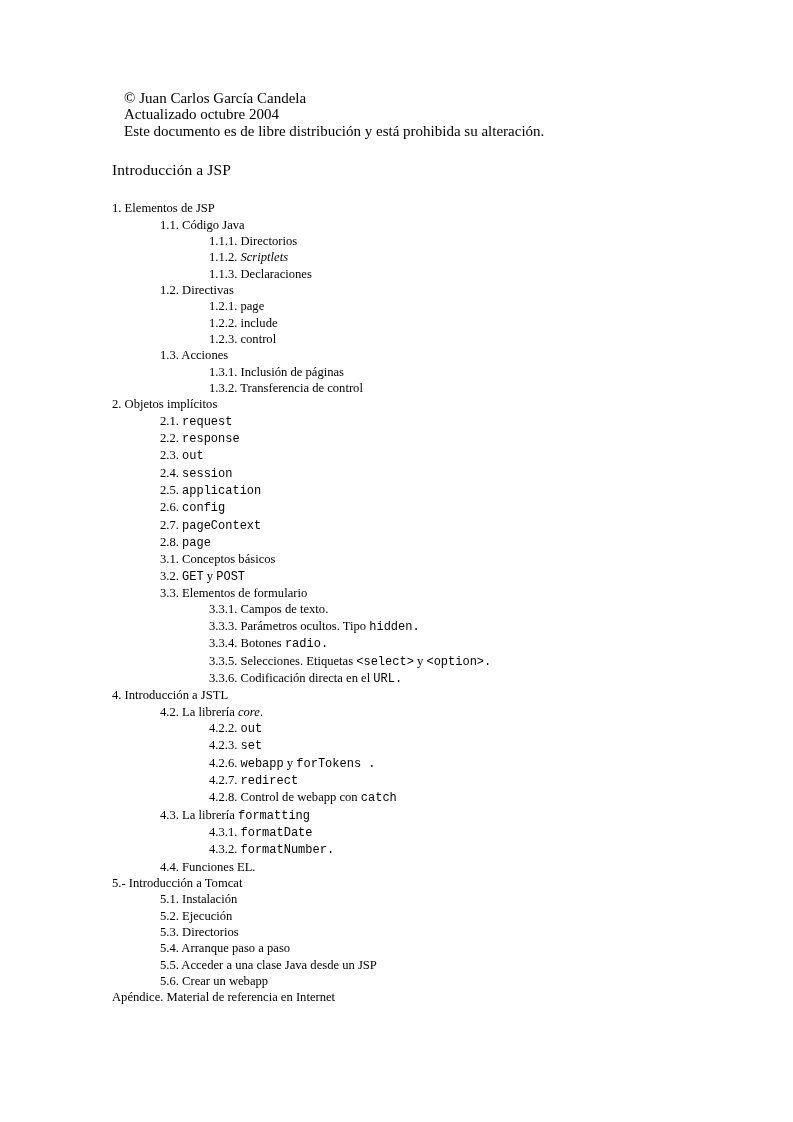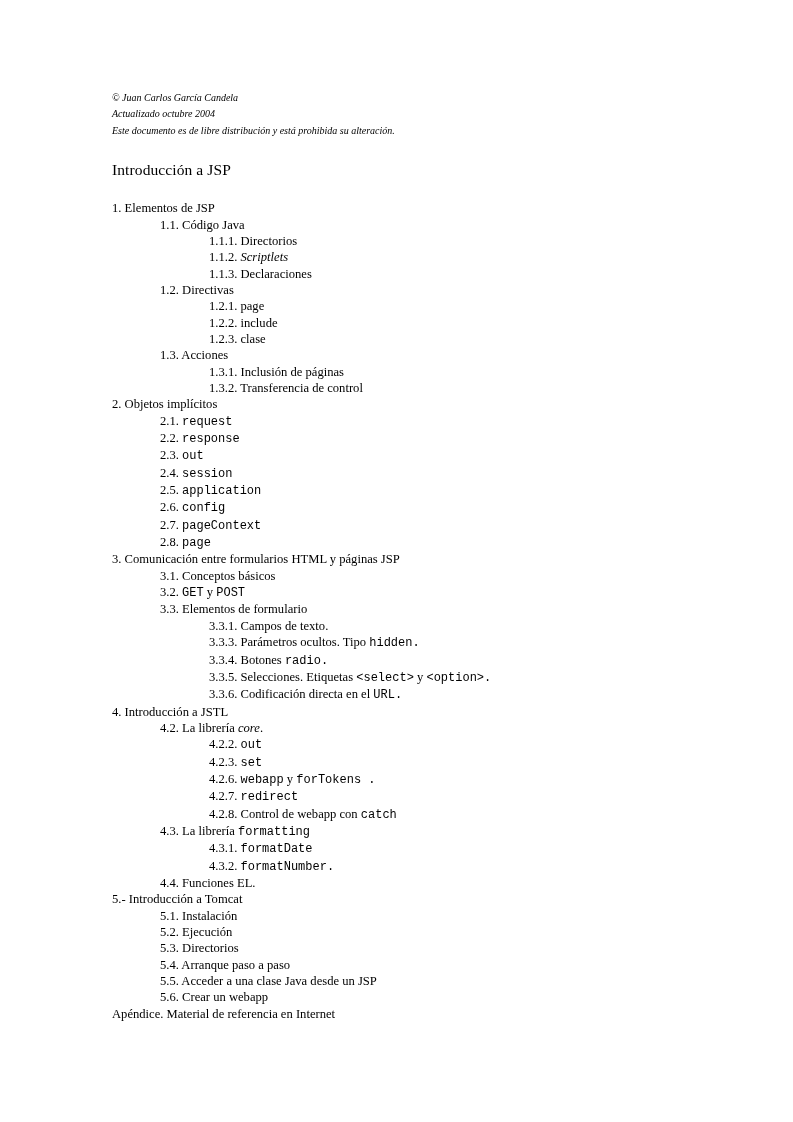--- a/index.html
+++ b/index.html
@@ -25,24 +25,23 @@
   }
   .content {
     position: absolute;
     left: 112px;
     top: 90px;
     width: 580px;
   }
 
   
   .header-block {
-    font-style: italic;
-    font-size: 10px;
+    font-size: 15px;
     line-height: 16.4px;
-    margin: 0 0 0 0;
+    margin: 0 0 0 12px;
   }
   .header-line { white-space: pre-wrap; }
 
   
   .doc-title {
     font-size: 15.5px;
     line-height: 18px;
     font-weight: normal;
     margin: 22px 0 0 0;
     letter-spacing: 0.1px;
@@ -85,34 +84,33 @@
 
     <div class="toc" id="toc-root">
         <div class="toc-line lvl1"><span>1. Elementos de JSP</span></div>
         <div class="toc-line lvl2"><span>1.1. Código Java</span></div>
         <div class="toc-line lvl3"><span>1.1.1. Directorios</span></div>
         <div class="toc-line lvl3"><span>1.1.2. </span><span class="ital">Scriptlets</span></div>
         <div class="toc-line lvl3"><span>1.1.3. Declaraciones</span></div>
         <div class="toc-line lvl2"><span>1.2. Directivas</span></div>
         <div class="toc-line lvl3"><span>1.2.1. page</span></div>
         <div class="toc-line lvl3"><span>1.2.2. include</span></div>
-        <div class="toc-line lvl3"><span>1.2.3. clase</span></div>
+        <div class="toc-line lvl3"><span>1.2.3. control</span></div>
         <div class="toc-line lvl2"><span>1.3. Acciones</span></div>
         <div class="toc-line lvl3"><span>1.3.1. Inclusión de páginas</span></div>
         <div class="toc-line lvl3"><span>1.3.2. Transferencia de control</span></div>
         <div class="toc-line lvl1"><span>2. Objetos implícitos</span></div>
         <div class="toc-line lvl2"><span>2.1. </span><span class="mono">request</span></div>
         <div class="toc-line lvl2"><span>2.2. </span><span class="mono">response</span></div>
         <div class="toc-line lvl2"><span>2.3. </span><span class="mono">out</span></div>
         <div class="toc-line lvl2"><span>2.4. </span><span class="mono">session</span></div>
         <div class="toc-line lvl2"><span>2.5. </span><span class="mono">application</span></div>
         <div class="toc-line lvl2"><span>2.6. </span><span class="mono">config</span></div>
         <div class="toc-line lvl2"><span>2.7. </span><span class="mono">pageContext</span></div>
         <div class="toc-line lvl2"><span>2.8. </span><span class="mono">page</span></div>
-        <div class="toc-line lvl1"><span>3. Comunicación entre formularios HTML y páginas JSP</span></div>
         <div class="toc-line lvl2"><span>3.1. Conceptos básicos</span></div>
         <div class="toc-line lvl2"><span>3.2. </span><span class="mono">GET</span><span> y </span><span class="mono">POST</span></div>
         <div class="toc-line lvl2"><span>3.3. Elementos de formulario</span></div>
         <div class="toc-line lvl3"><span>3.3.1. Campos de texto.</span></div>
         <div class="toc-line lvl3"><span>3.3.3. Parámetros ocultos. Tipo </span><span class="mono">hidden.</span></div>
         <div class="toc-line lvl3"><span>3.3.4. Botones </span><span class="mono">radio.</span></div>
         <div class="toc-line lvl3"><span>3.3.5. Selecciones. Etiquetas </span><span class="mono">&lt;select&gt;</span><span> y </span><span class="mono">&lt;option&gt;.</span></div>
         <div class="toc-line lvl3"><span>3.3.6. Codificación directa en el </span><span class="mono">URL.</span></div>
         <div class="toc-line lvl1"><span>4. Introducción a JSTL</span></div>
         <div class="toc-line lvl2"><span>4.2. La librería </span><span class="ital">core</span><span>.</span></div>

